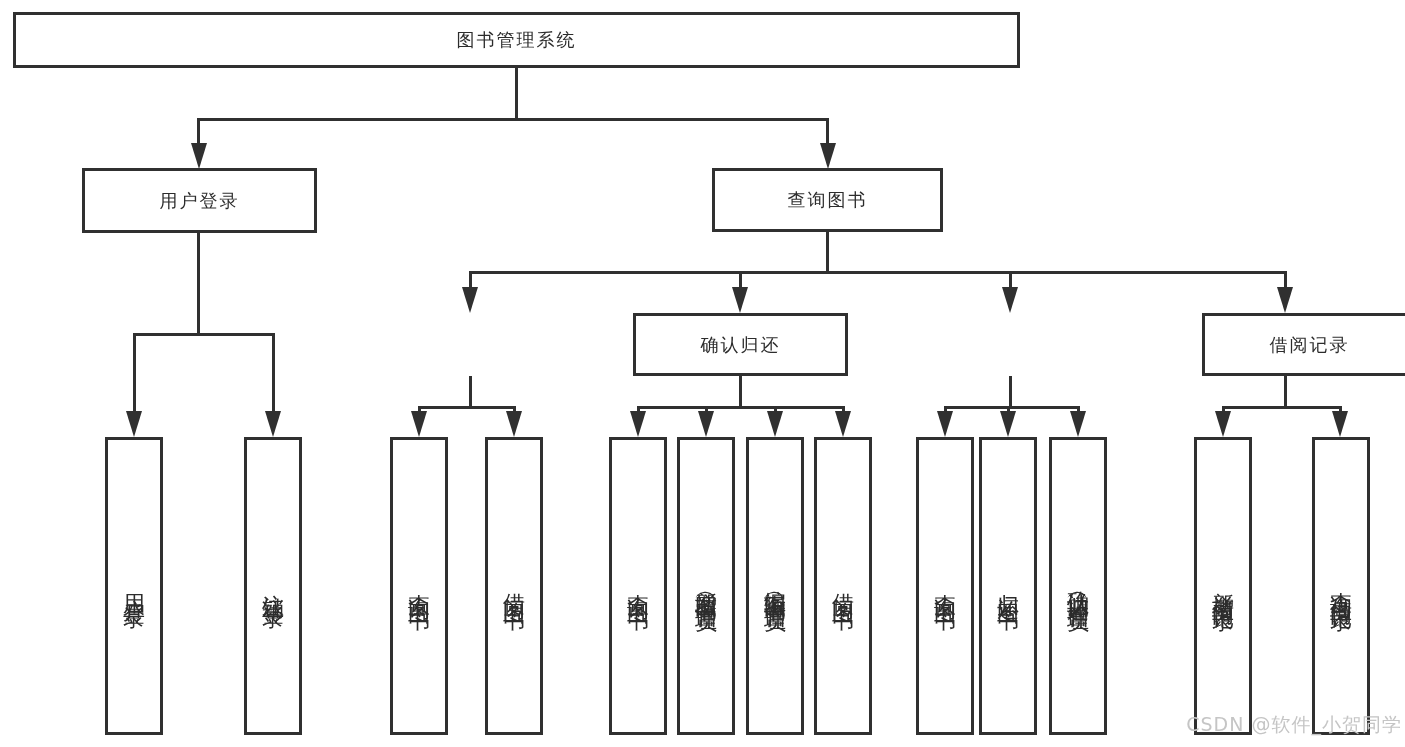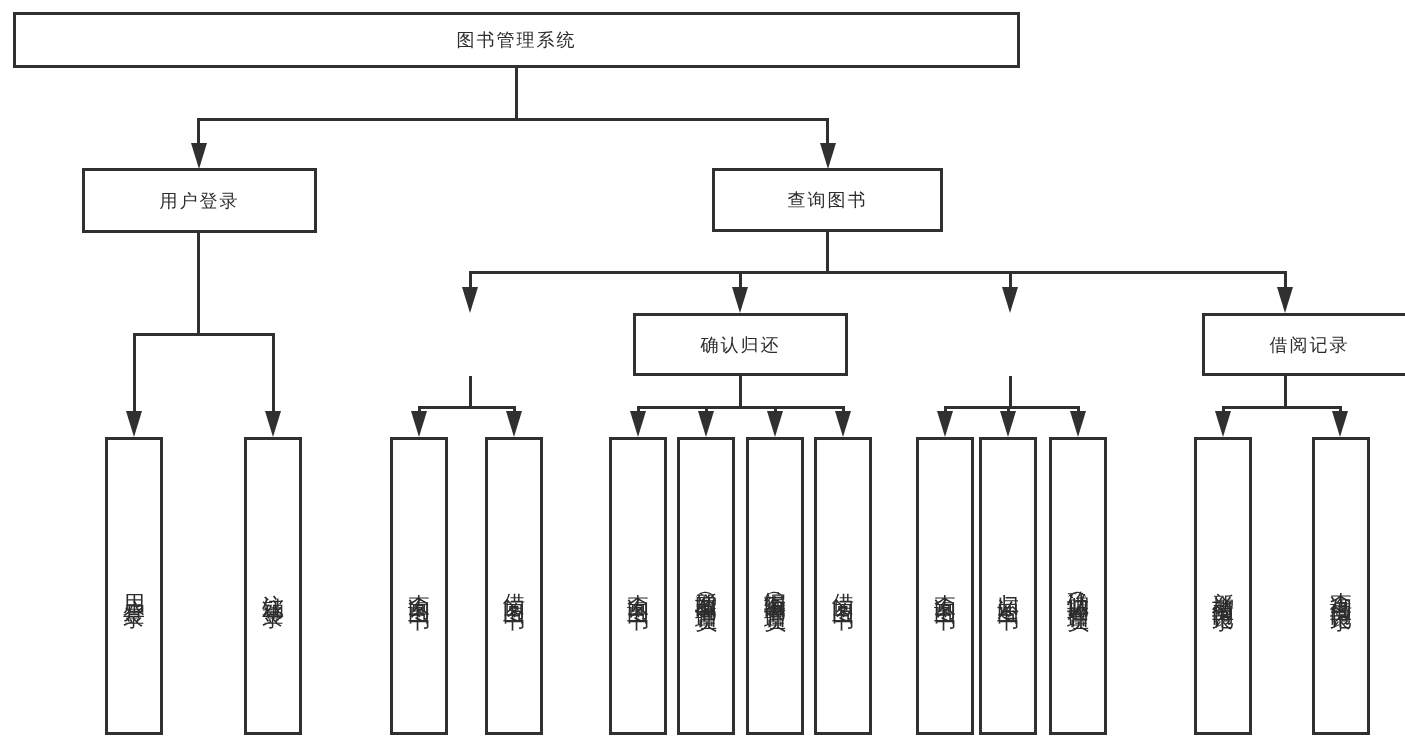--- a/index.html
+++ b/index.html
@@ -135,14 +135,15 @@
   <div class="leaf" style="left:746px;letter-spacing:3px;">编辑图书（管理员）</div>
   <div class="leaf" style="left:814px;">借阅图书</div>
 
   <div class="leaf" style="left:916px;">查询图书</div>
   <div class="leaf" style="left:979px;">归还图书</div>
   <div class="leaf" style="left:1049px;letter-spacing:3px;">确认归还（管理员）</div>
 
   <div class="leaf" style="left:1194px;letter-spacing:4px;">新增借阅记录</div>
   <div class="leaf" style="left:1312px;letter-spacing:4px;">查询借阅记录</div>
 
+  <div class="watermark">CSDN @软件_小贺同学</div>
 
 </div>
 
 </body></html>

